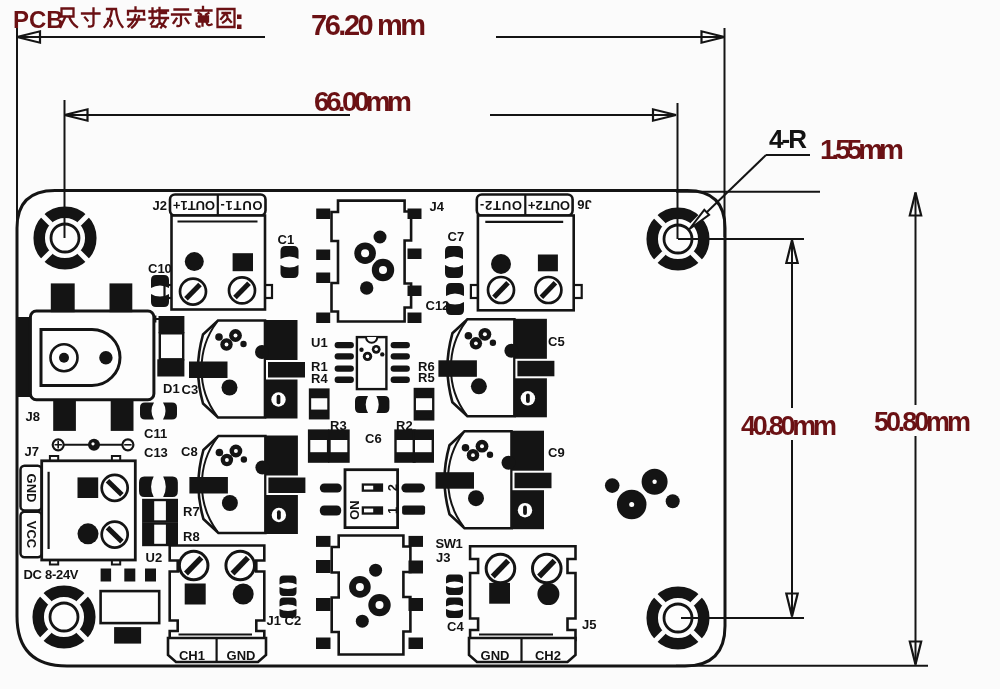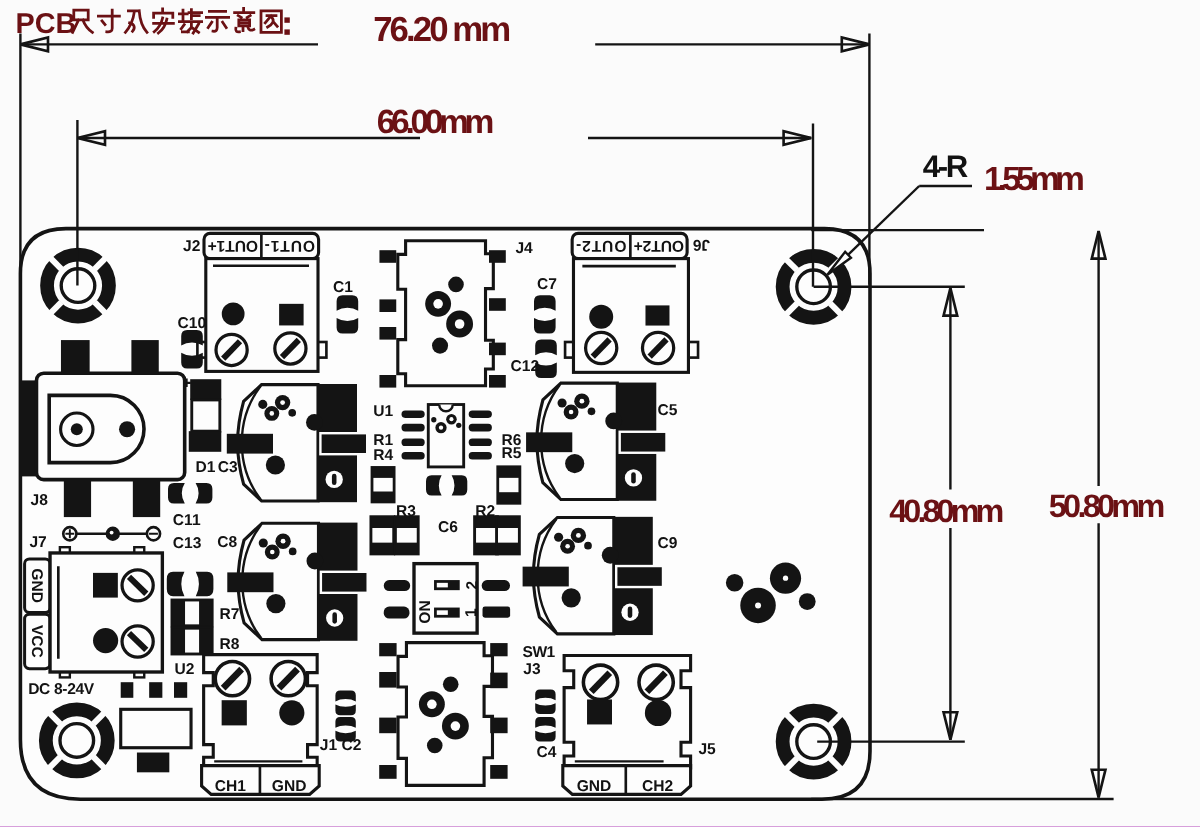--- a/index.html
+++ b/index.html
@@ -1,16 +1,16 @@
 <!DOCTYPE html>
 <html><head>
 <meta charset="utf-8">
 <style>
 html,body{margin:0;padding:0;background:#fbfbfb;}
-#wrap{width:1000px;height:689px;position:relative;overflow:hidden;background:#a21caf;}
+#wrap{width:1000px;height:689px;position:relative;overflow:hidden;background:#1d4ed8;}
 svg{display:block;filter:blur(0.35px);}
 text{font-family:"Liberation Sans",sans-serif;}
 .dim{fill:#6b1114;font-weight:bold;}
 .lbl{fill:#121212;font-weight:bold;font-size:13px;}
 </style>
 </head>
 <body>
 <div id="wrap">
 <svg width="1000" height="689" viewBox="0 0 1000 689">
 <defs>

